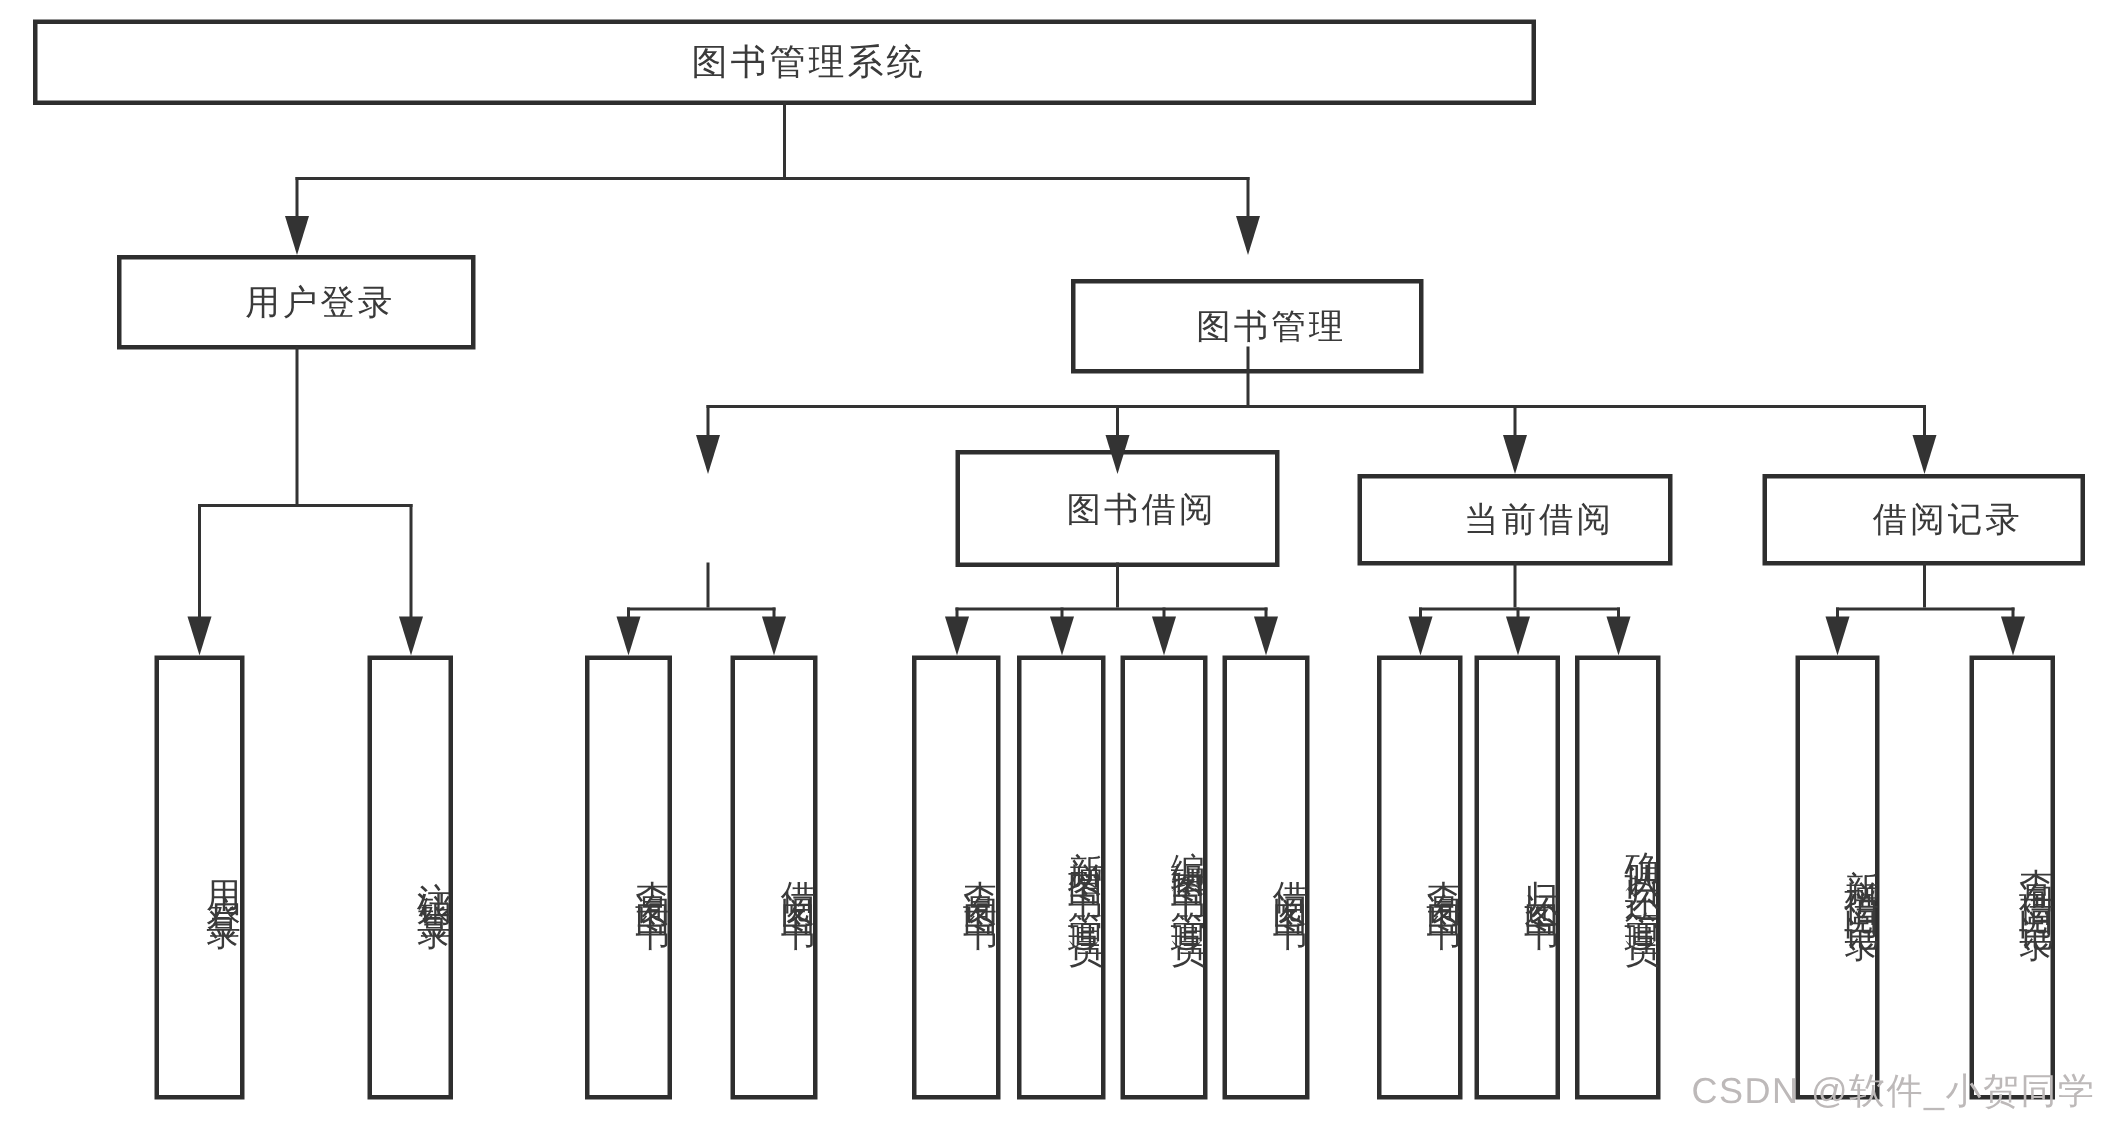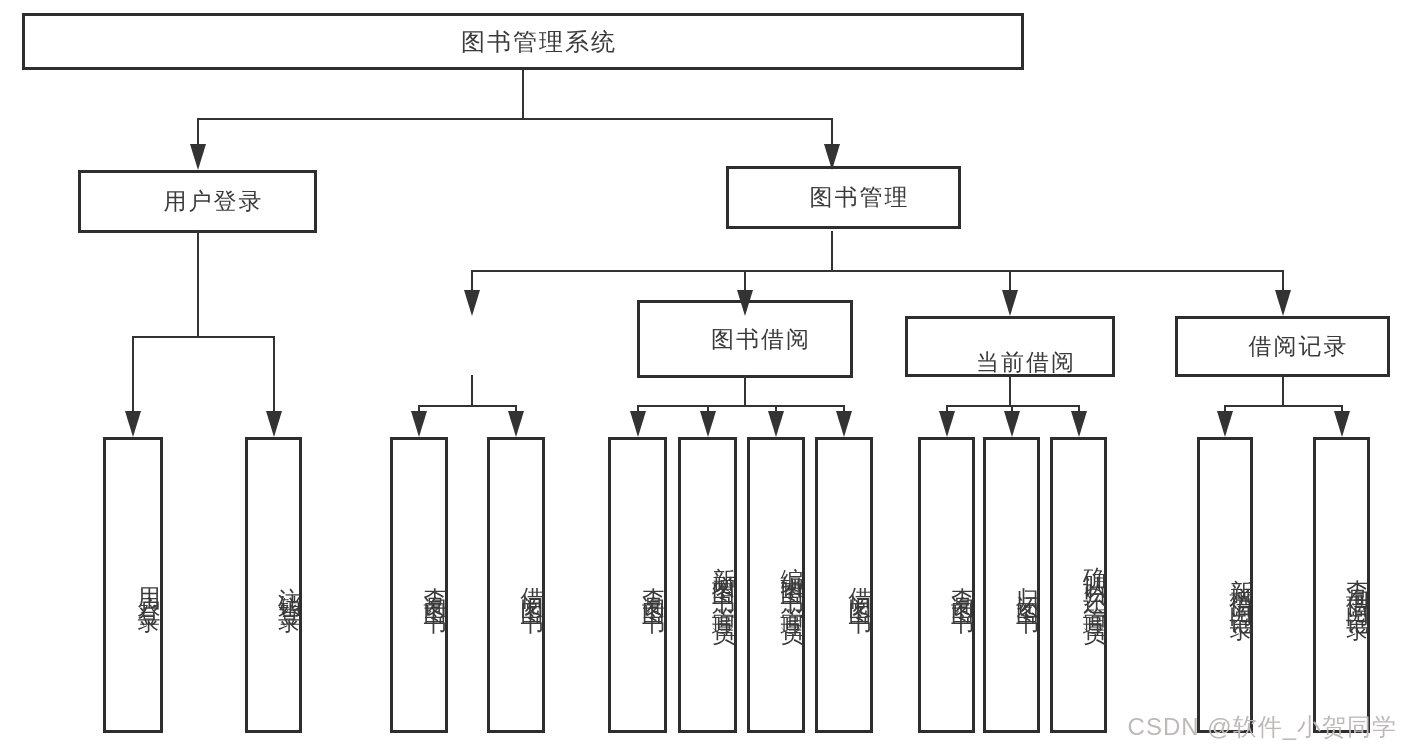--- a/index.html
+++ b/index.html
@@ -56,27 +56,27 @@
 </head>
 <body>
 
 <div id="canvas">
     <div class="box" style="left: 22px; top: 13px; width: 1002px; height: 57px;">
       <span class="lbl root-lbl">图书管理系统</span>
     </div>
     <div class="box" style="left: 78px; top: 170px; width: 239px; height: 63px;">
       <span class="lbl">用户登录</span>
     </div>
-    <div class="box" style="left: 714px; top: 166px; width: 235px; height: 63px; margin-left: 12px;">
+    <div class="box" style="left: 714px; top: 186px; width: 235px; height: 63px;">
       <span class="lbl">图书管理</span>
     </div>
     <div class="box" style="left: 637px; top: 300px; width: 216px; height: 78px;">
       <span class="lbl">图书借阅</span>
     </div>
-    <div class="box" style="left: 905px; top: 316px; width: 210px; height: 61px; align-items: flex-end;">
+    <div class="box" style="left: 905px; top: 316px; width: 210px; height: 61px;">
       <span class="lbl">当前借阅</span>
     </div>
     <div class="box" style="left: 1175px; top: 316px; width: 215px; height: 61px;">
       <span class="lbl">借阅记录</span>
     </div>
     <div class="box" style="left: 103px; top: 437px; width: 60px; height: 296px;">
       <span class="lbl vlbl">用户登录</span>
     </div>
     <div class="box" style="left: 245px; top: 437px; width: 57px; height: 296px;">
       <span class="lbl vlbl">注销登录</span>

